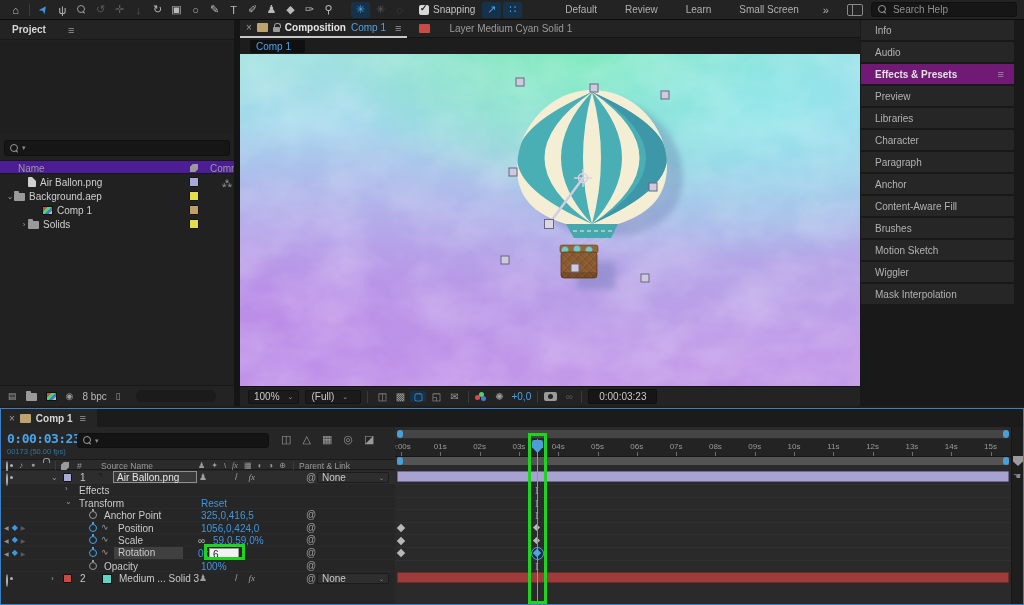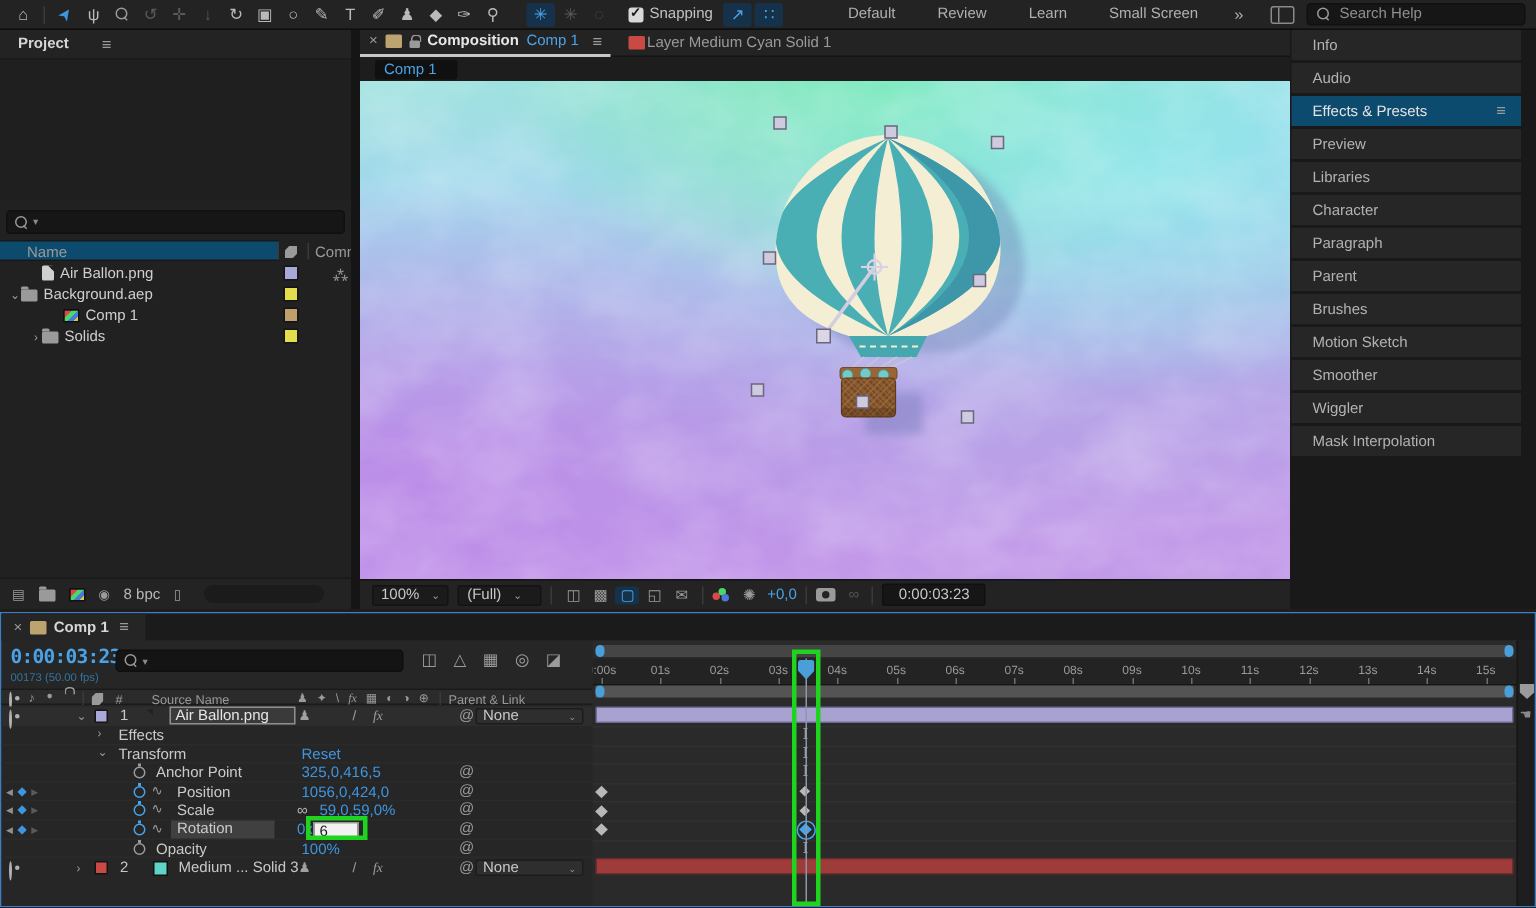--- a/index.html
+++ b/index.html
@@ -45,21 +45,21 @@
   
   .project { position:absolute; left:0; top:20px; width:234px; height:386px; background:#212121; }
   .proj-head { height:20px; background:#232323; display:flex; align-items:center; padding:0 12px;
     border-bottom:1px solid #191919; }
   .proj-title { color:#d6d6d6; font-weight:bold; }
   .menu-ic { color:#9a9a9a; margin-left:22px; font-size:11px; }
   .proj-preview { position:absolute; left:0; top:21px; width:234px; height:92px; background:#1f1f1f; }
   .proj-search { position:absolute; left:4px; top:120px; width:226px; height:16px; background:#161616;
     border:1px solid #101010; border-radius:3px; display:flex; align-items:center; padding:0 5px; gap:3px; }
   .proj-search .caret { color:#8a8a8a; font-size:7px; }
-  .proj-cols { position:absolute; left:0; top:140px; width:186px; height:14px; background:#0c4a6e;
+  .proj-cols { position:absolute; left:0; top:140px; width:234px; height:14px; background:#4c1d95;
     border-top:1px solid #181818; border-bottom:1px solid #181818; color:#9a9a9a; }
   .proj-cols .cname { position:absolute; left:18px; top:2px; }
   .proj-cols .ctag { position:absolute; left:190px; top:3px; }
   .proj-cols .ccomment { position:absolute; left:210px; top:2px; }
   .colsep { position:absolute; top:1px; width:1px; height:11px; background:#3a3a3a; }
   .proj-rows { position:absolute; left:0; top:155px; width:234px; }
   .prow-item { position:relative; height:14px; display:flex; align-items:center; }
   .prow-item .nm { color:#cecece; margin-left:4px; }
   .twirl { color:#9a9a9a; font-size:8px; width:8px; text-align:center; }
   .label-sq { position:absolute; left:189px; width:10px; height:10px; border:1px solid #151515; border-radius:1px; }
@@ -81,21 +81,21 @@
   .vtabs { height:18px; background:#232323; display:flex; align-items:center; border-bottom:1px solid #141414; }
   .vtab-active { display:flex; align-items:center; gap:5px; padding:0 6px; height:18px;
     border-bottom:2px solid #c8c8c8; }
   .close-x { color:#9a9a9a; }
   .tab-sq { width:11px; height:9px; border-radius:1px; }
   .padlock { width:7px; height:5px; background:#9a9a9a; border-radius:1px; position:relative; margin-top:3px; }
   .padlock::before { content:""; position:absolute; left:1px; top:-4px; width:5px; height:4px;
     border:1.2px solid #9a9a9a; border-bottom:none; border-radius:3px 3px 0 0; }
   .vtab-label { color:#e6e6e6; font-weight:bold; }
   .vtab-comp { color:#4aa3e8; }
-  .vtab-layer { display:flex; align-items:center; gap:1px; padding:0 10px; color:#9a9a9a; }
+  .vtab-layer { display:flex; align-items:center; gap:19px; padding:0 10px; color:#9a9a9a; }
   .vcrumb { height:16px; background:#1d1d1d; display:flex; align-items:center; padding-left:10px; }
   .crumb-box { background:#101010; border-radius:2px; padding:1px 14px 1px 6px; color:#4aa3e8; }
   .canvas { position:absolute; left:0; top:34px; width:620px; height:332px; background:#000; }
   .vfoot { position:absolute; left:0; bottom:0; width:620px; height:20px; background:#232323;
     border-top:1px solid #141414; display:flex; align-items:center; gap:6px; padding:0 8px; }
   .vsel { display:flex; align-items:center; gap:8px; background:#1b1b1b; border:1px solid #131313;
     border-radius:2px; height:14px; padding:0 5px; color:#c8c8c8; }
   .vsel .caret { font-size:7px; color:#9a9a9a; }
   .vico { color:#9a9a9a; font-size:10px; width:16px; text-align:center; }
   .vico.blueon { color:#4aa3e8; background:#16324a; border-radius:2px; }
@@ -108,21 +108,21 @@
   .exposure { color:#4aa3e8; }
   .cam-ic { width:13px; height:9px; background:#9a9a9a; border-radius:2px; position:relative; }
   .cam-ic::before { content:""; position:absolute; left:4px; top:1.5px; width:5px; height:5px;
     border-radius:50%; background:#232323; }
   .tc-box { background:#161616; border:1px solid #101010; border-radius:2px; padding:1px 10px; color:#c8c8c8; }
 
   
   .rightpanel { position:absolute; left:860px; top:20px; width:164px; height:386px; background:#191919; }
   .rp-item { position:relative; width:153px; height:20px; margin:0 0 2px 1px; background:#262626;
     display:flex; align-items:center; padding-left:14px; color:#b2b2b2; }
-  .rp-item.active { background:#0c4a6e; color:#e2e2e2; font-weight:normal; }
+  .rp-item.active { background:#701a75; color:#e2e2e2; font-weight:bold; }
   .rp-item .menu-ic { position:absolute; right:10px; margin:0; }
 
   
   .timeline { position:absolute; left:0; top:408px; width:1024px; height:197px;
     background:#262626; border:1px solid #3d7fc4; }
   .tl-tabrow { position:absolute; left:0; top:0; width:1022px; height:18px; background:#1b1b1b; }
   .tl-tab { position:absolute; left:0; top:0; height:18px; width:96px; background:#252525;
     display:flex; align-items:center; gap:5px; padding:0 8px; }
   .tl-tab .t { color:#d6d6d6; font-weight:bold; }
   .tl-left { position:absolute; left:0; top:18px; width:394px; bottom:0; background:#262626; }
@@ -511,30 +511,30 @@
       <div class="rp-item" data-name="panel-tab-libraries">
         <span data-name="panel-tab-label">Libraries</span>
       </div>
       <div class="rp-item" data-name="panel-tab-character">
         <span data-name="panel-tab-label">Character</span>
       </div>
       <div class="rp-item" data-name="panel-tab-paragraph">
         <span data-name="panel-tab-label">Paragraph</span>
       </div>
       <div class="rp-item" data-name="panel-tab-tracker">
-        <span data-name="panel-tab-label">Parent</span>
+        <span data-name="panel-tab-label">Anchor</span>
+      </div>
+      <div class="rp-item" data-name="panel-tab-content-aware-fill">
+        <span data-name="panel-tab-label">Content-Aware Fill</span>
       </div>
       <div class="rp-item" data-name="panel-tab-brushes">
         <span data-name="panel-tab-label">Brushes</span>
       </div>
       <div class="rp-item" data-name="panel-tab-motion-sketch">
         <span data-name="panel-tab-label">Motion Sketch</span>
-      </div>
-      <div class="rp-item" data-name="panel-tab-smoother">
-        <span data-name="panel-tab-label">Smoother</span>
       </div>
       <div class="rp-item" data-name="panel-tab-wiggler">
         <span data-name="panel-tab-label">Wiggler</span>
       </div>
       <div class="rp-item" data-name="panel-tab-mask-interpolation">
         <span data-name="panel-tab-label">Mask Interpolation</span>
       </div>
     </section>
 
   <section class="timeline" data-name="timeline-panel">

